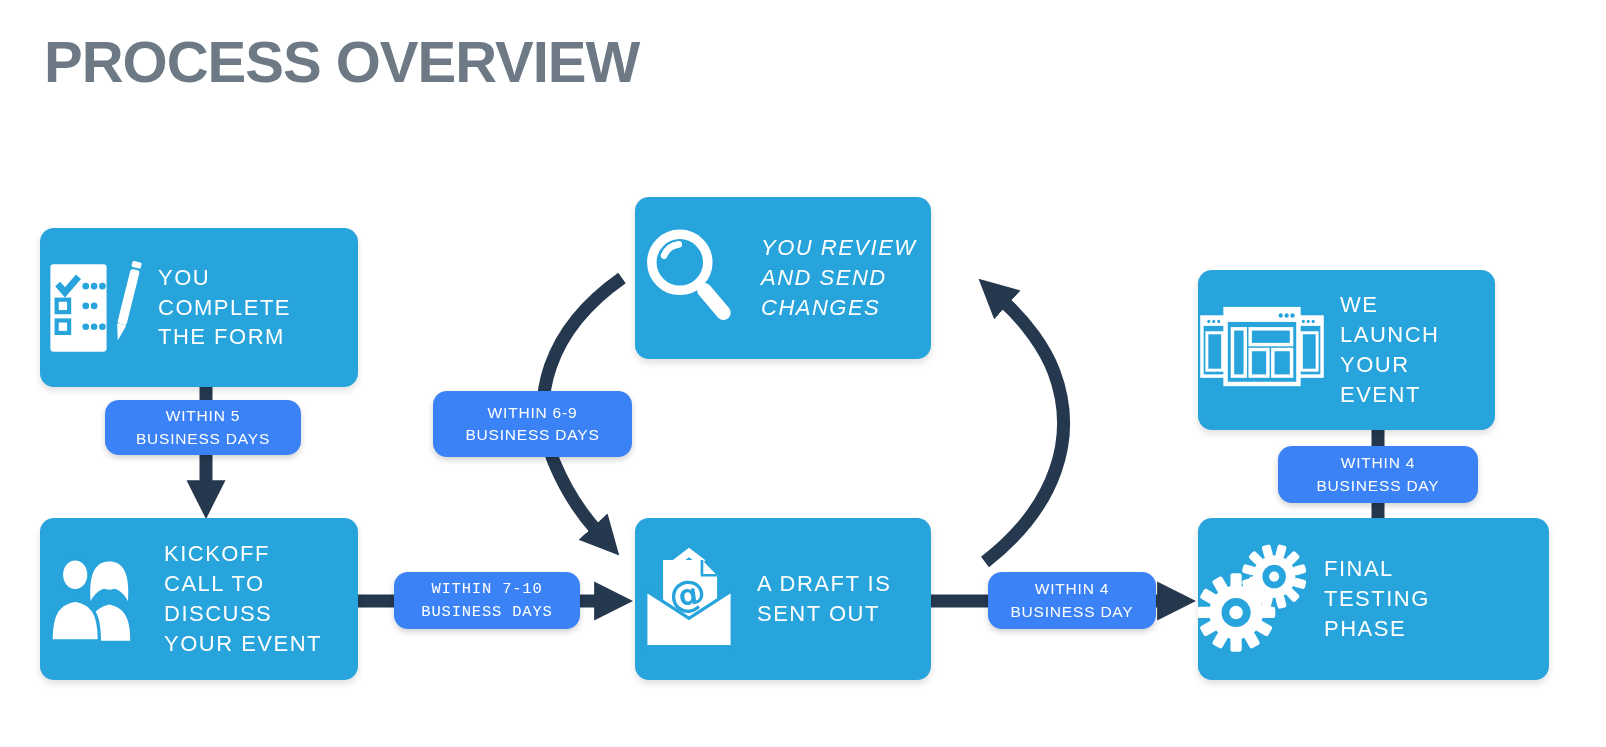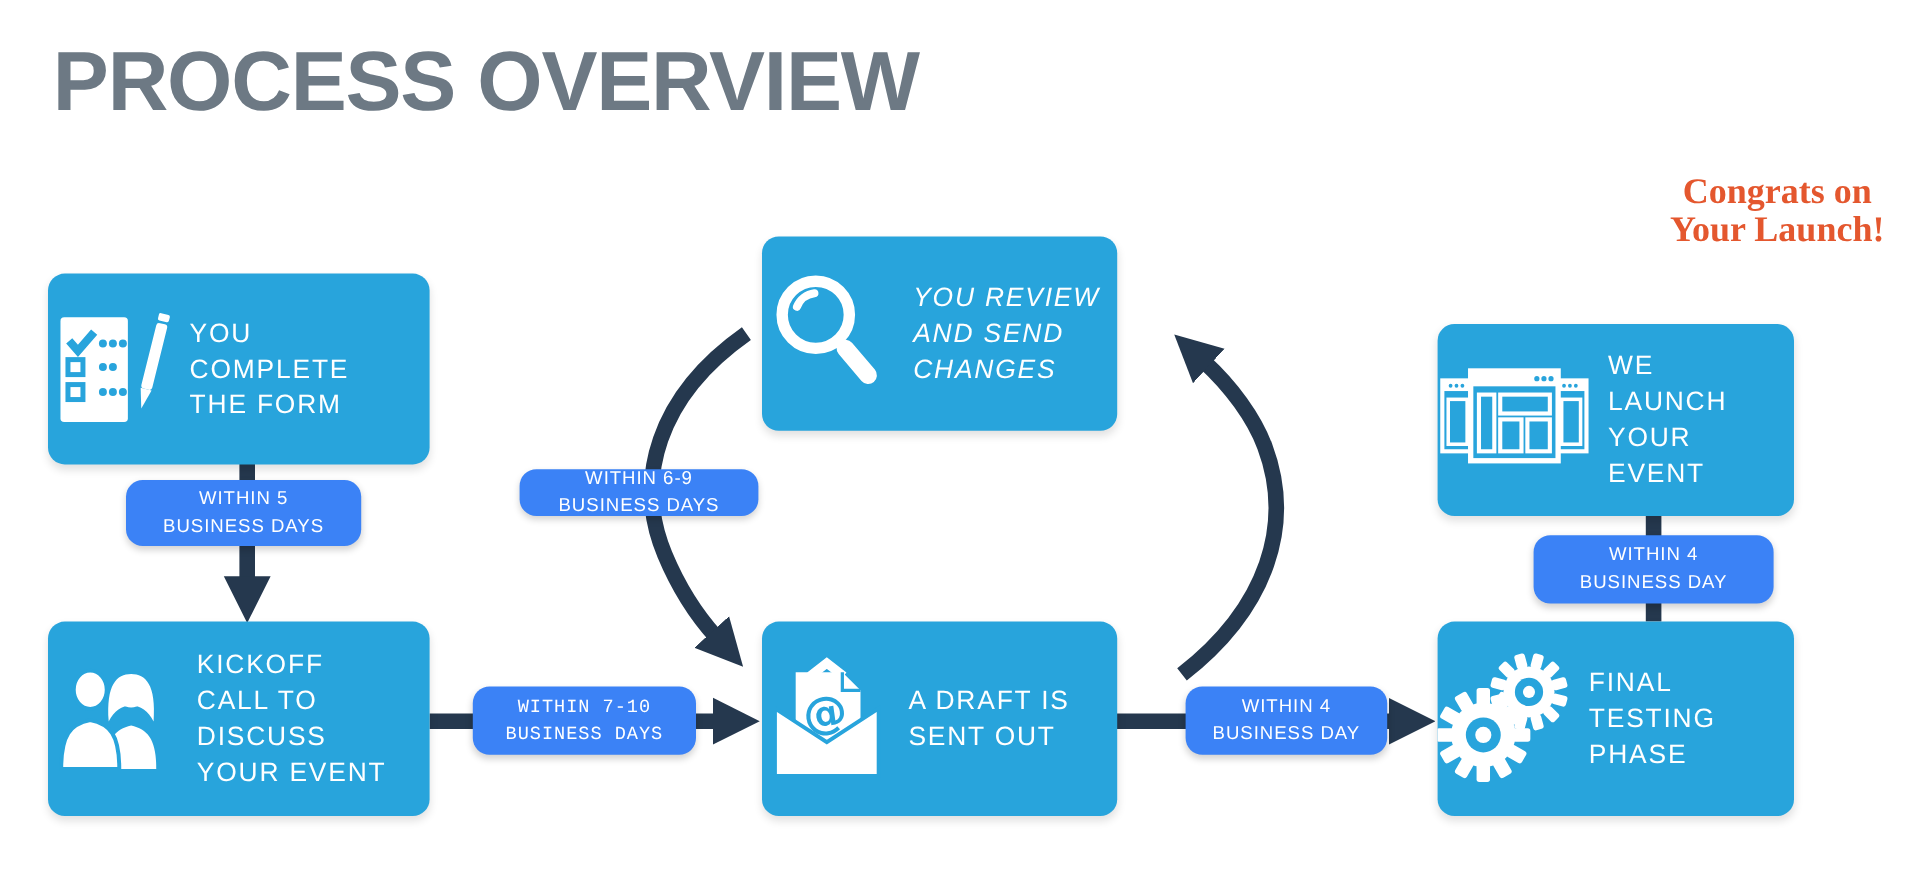--- a/index.html
+++ b/index.html
@@ -1,19 +1,19 @@
 <!DOCTYPE html>
 <html><head>
 <meta charset="utf-8">
 <style>
   html,body{margin:0;padding:0;background:#ffffff;}
   #canvas{position:relative;width:1606px;height:747px;background:#ffffff;overflow:hidden;
           font-family:"Liberation Sans", sans-serif;}
 
-  .page-title{position:absolute;left:44px;top:28px;font-size:70px;font-weight:bold;
+  .page-title{position:absolute;left:44px;top:28px;font-size:58px;font-weight:bold;
               letter-spacing:-1px;color:#6D7984;white-space:pre;}
 
   .congrats{position:absolute;left:1372px;top:144px;width:218px;text-align:center;
             font-family:"Liberation Serif", serif;font-weight:bold;font-size:30px;
             line-height:1.08;color:#E4572E;white-space:pre-line;}
 
   .arrows{position:absolute;left:0;top:0;z-index:1;pointer-events:none;}
 
   .box{position:absolute;z-index:2;background:#28A4DC;border-radius:14px;
        display:flex;align-items:center;box-shadow:0 4px 7px rgba(0,0,0,0.12);}
@@ -24,39 +24,37 @@
   .pill{position:absolute;z-index:3;background:#3b82f6;border-radius:14px;
         display:flex;align-items:center;justify-content:center;text-align:center;
         color:#ffffff;font-size:15.5px;letter-spacing:0.8px;line-height:1.45;
         white-space:pre-line;box-shadow:0 3px 6px rgba(0,0,0,0.18);}
 
   
   #box-form    {left:40px;  top:228px; width:318px; height:159px;}
   #box-kickoff {left:40px;  top:518px; width:318px; height:162px;}
   #box-review  {left:635px; top:197px; width:296px; height:162px;font-style:italic;}
   #box-draft   {left:635px; top:518px; width:296px; height:162px;}
-  #box-testing {left:1198px;top:518px; width:297px; height:162px;}
+  #box-testing {left:1198px;top:518px; width:351px; height:162px;}
   #box-launch  {left:1198px;top:230px; width:297px; height:160px;margin-top:40px;}
 
   
   #pill-form-kickoff   {left:105px; top:400px; width:196px; height:55px;}
-  #pill-review-loop    {left:433px; top:391px; width:199px; height:39px;}
+  #pill-review-loop    {left:433px; top:391px; width:199px; height:66px;}
   #pill-kickoff-draft  {left:394px; top:572px; width:186px; height:57px;font-family:Liberation Mono, monospace;}
   #pill-draft-testing  {left:988px; top:572px; width:168px; height:57px;}
   #pill-testing-launch {left:1278px;top:446px; width:200px; height:57px;}
 </style>
 </head>
 <body>
 
 <div id="canvas">
 
   <div class="page-title">PROCESS OVERVIEW</div>
 
-  <div class="congrats">Congrats on
-Your Launch!</div>
 
   <svg class="arrows" width="1606" height="747" viewBox="0 0 1606 747">
     <defs>
       <marker id="ah" viewBox="0 0 10 10" refX="1.5" refY="5" markerWidth="3" markerHeight="3.4" orient="auto-start-reverse" markerUnits="strokeWidth">
         <path d="M0,0 L10,5 L0,10 Z" fill="#25384E"></path>
       </marker>
     </defs>
     <g stroke="#25384E" stroke-width="13" fill="none">
       <path d="M206,380 L206,486" marker-end="url(#ah)"></path>
       <path d="M358,601 L600,601" marker-end="url(#ah)"></path>

